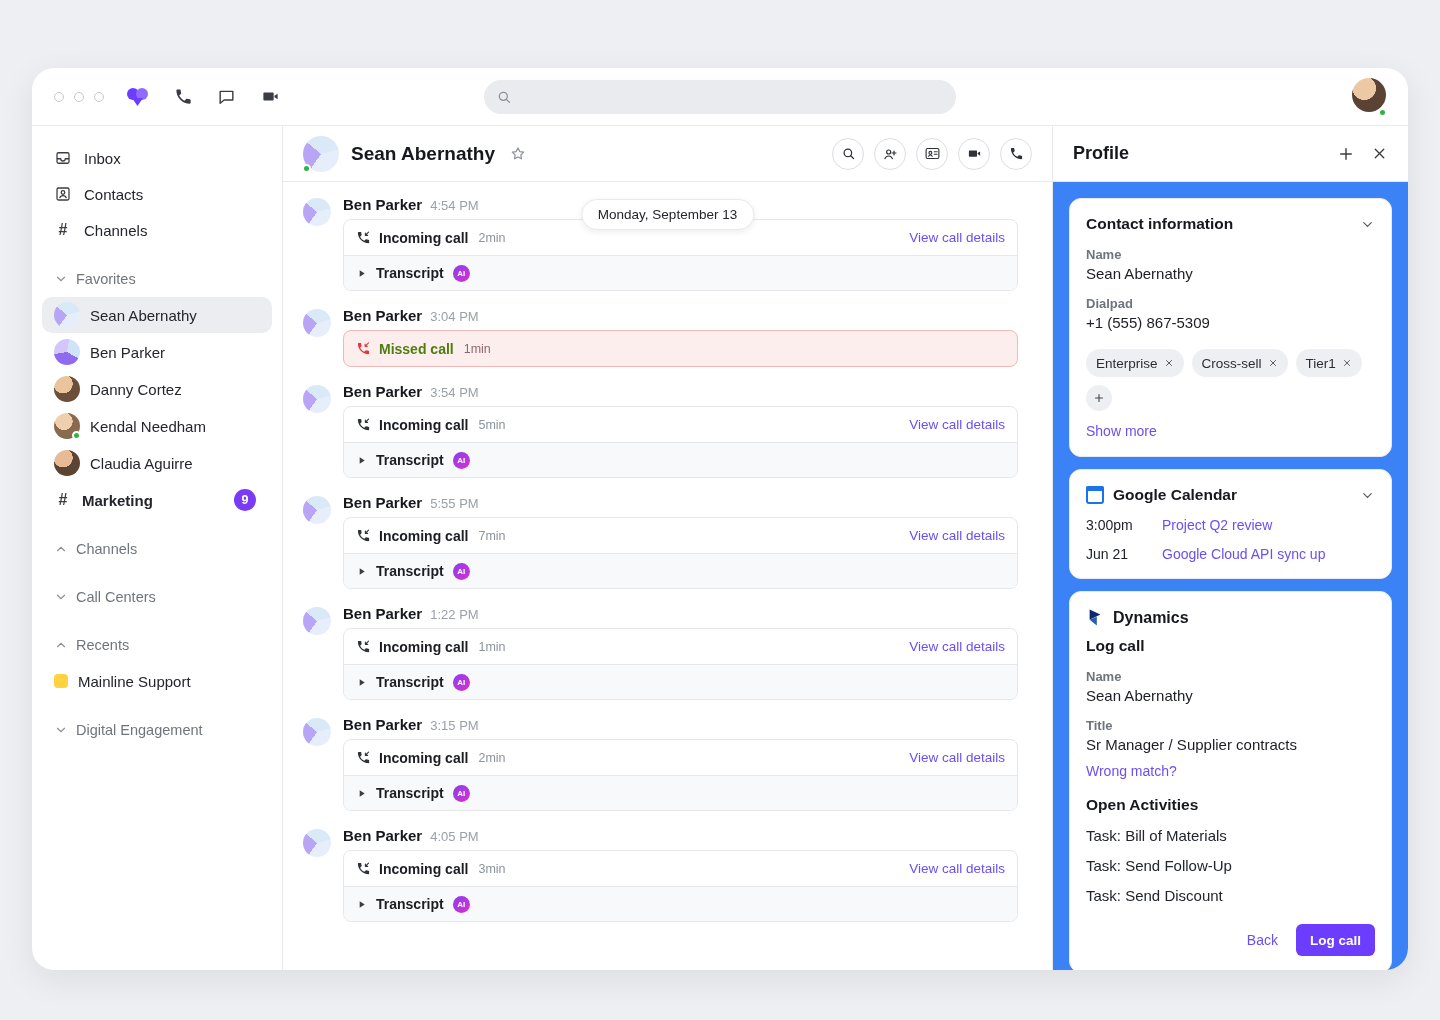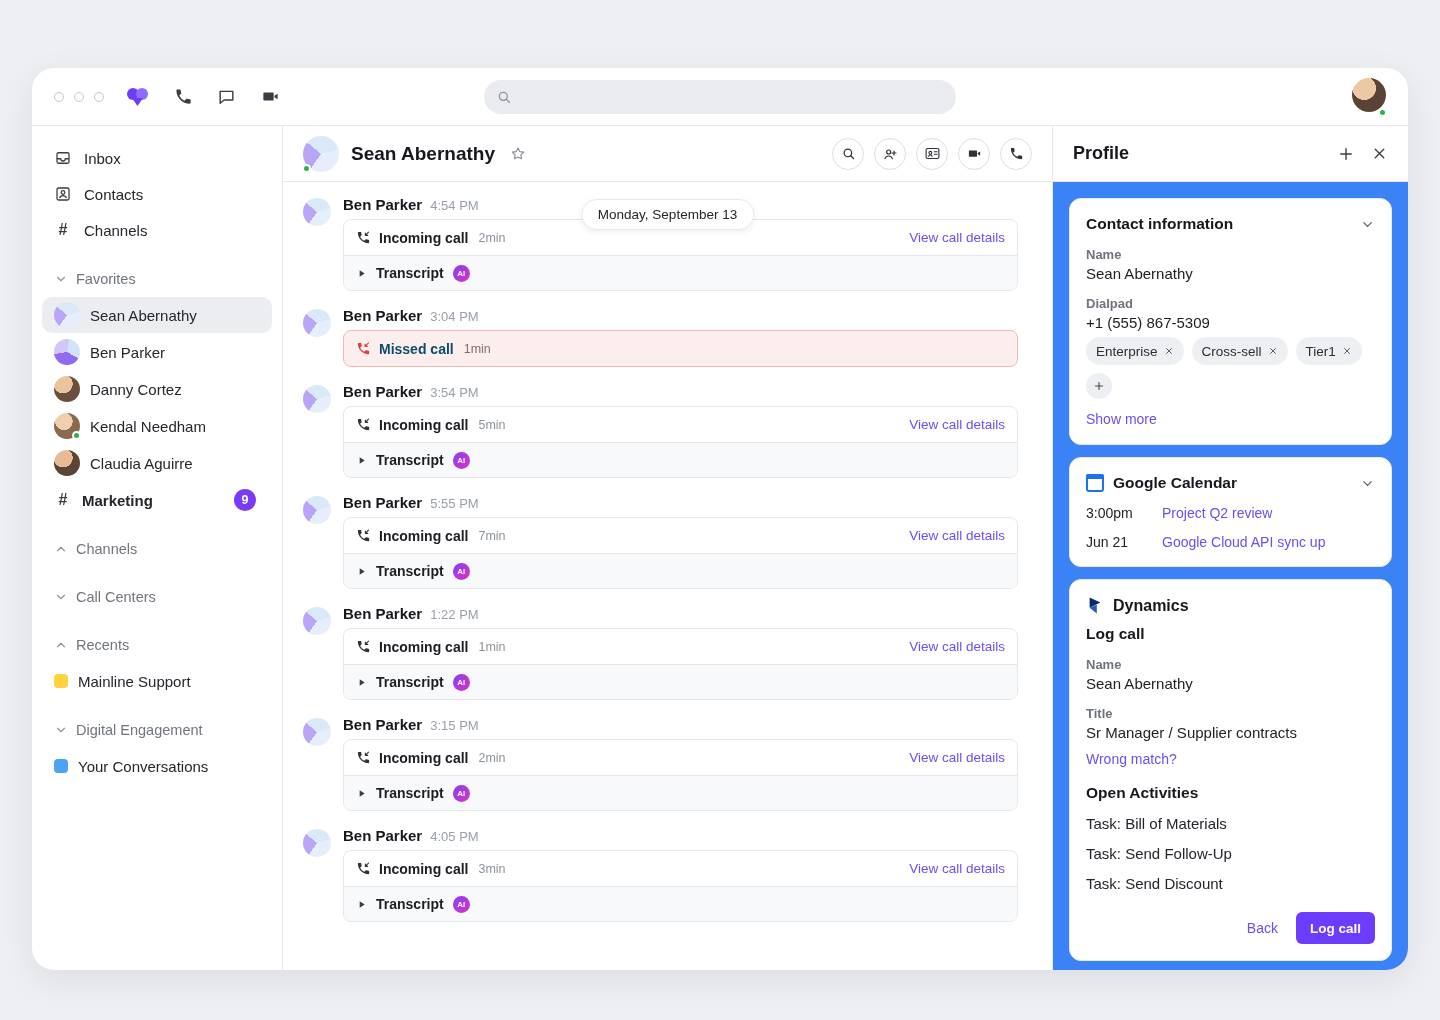--- a/index.html
+++ b/index.html
@@ -85,39 +85,39 @@
   .call-ic { color:#2f3237; }
   .call-type { font-size:14px; font-weight:700; color:#1c1e24; }
   .call-dur { font-size:12.5px; color:#8d939c; margin-left:2px; }
   .call-link { margin-left:auto; font-size:13.5px; color:#6b4ef6; cursor:pointer; text-decoration:none; }
   .tr-row { display:flex; align-items:center; height:35px; padding:0 12px; gap:9px;
             border-top:1px solid #e6e7eb; background:#f8f9fa; cursor:pointer; }
   .tr-label { font-size:14px; font-weight:700; color:#1c1e24; }
   .ai { width:17px; height:17px; border-radius:50%; background:linear-gradient(135deg,#8b3df2,#d633c8);
         color:#fff; font-size:8px; font-weight:700; display:flex; align-items:center; justify-content:center; }
   .call-card.missed { background:#fdeeee; border-color:#f2b7b7; }
-  .call-card.missed .call-type { color:#0c4a6e; }
+  .call-card.missed .call-type { color:#4d7c0f; }
   .call-card.missed .call-ic { color:#de3b40; }
   .call-card.missed .call-dur { color:#8d6b6d; }
 
   
   .panel { width:356px; flex:0 0 356px; border-left:1px solid #e8e9ed; background:#3b82f6;
            display:flex; flex-direction:column; }
   .panel-head { height:56px; flex:0 0 56px; background:#fff; border-bottom:1px solid #e8e9ed;
                 display:flex; align-items:center; padding:0 20px; }
   .panel-title { font-size:18px; font-weight:700; color:#16181d; }
   .panel-head-actions { margin-left:auto; display:flex; gap:16px; }
   .panel-body { flex:1; padding:16px; overflow:hidden; }
   .card { background:#fff; border:1px solid #e9eaee; border-radius:12px; padding:16px; margin-bottom:12px; }
   .card-head { display:flex; align-items:center; gap:9px; }
   .card-title { font-size:15.5px; font-weight:700; color:#16181d; flex:1; }
   .chev-btn { color:#5c6066; }
   .lbl { font-size:13px; color:#6f747c; font-weight:600; margin-top:14px; margin-bottom:3px; }
   .val { font-size:15px; color:#1c1e24; }
-  .tags { display:flex; gap:8px; align-items:center; margin-top:6px; flex-wrap:wrap; }
+  .tags { display:flex; gap:8px; align-items:center; margin-top:18px; flex-wrap:wrap; }
   .tag { display:flex; align-items:center; gap:6px; background:#edeff2; border-radius:15px;
          height:28px; padding:0 10px; font-size:13.5px; color:#2a2d33; }
   .tag .x { color:#5c6066; cursor:pointer; display:flex; }
   .tag-add { width:26px; height:26px; border-radius:50%; background:#edeff2; border:none;
              display:flex; align-items:center; justify-content:center; color:#44474d; cursor:pointer; }
   .link { color:#6b4ef6; font-size:14px; cursor:pointer; text-decoration:none; display:inline-block; }
   .mt12 { margin-top:12px; } .mt10 { margin-top:10px; } .mt16 { margin-top:16px; }
   .cal-row { display:flex; gap:24px; margin-top:13px; font-size:14px; }
   .cal-time { color:#202329; width:52px; flex:0 0 52px; }
   .cal-link { color:#6b4ef6; cursor:pointer; text-decoration:none; }
@@ -262,24 +262,20 @@
       <div class="fav-item">
         <span class="sq sq-mainline"></span>
         <span>Mainline Support</span>
       </div>
 
       <div class="sec-head">
         <svg class="ic" width="14" height="14" viewBox="0 0 24 24" fill="none" stroke="currentColor" stroke-width="2" stroke-linecap="round">
             <path d="M6 9l6 6 6-6"></path>
           </svg>
         <span>Digital Engagement</span>
-      </div>
-      <div class="fav-item">
-        <span class="sq sq-conversations"></span>
-        <span>Your Conversations</span>
       </div>
     </nav>
 
     <main class="main">
       <div class="main-head">
         <span class="av av-pastel main-av">
             <span class="pdot pdot-bl"></span>
           </span>
         <span class="main-title">Sean Abernathy</span>
         <button class="icon-btn star-btn">

